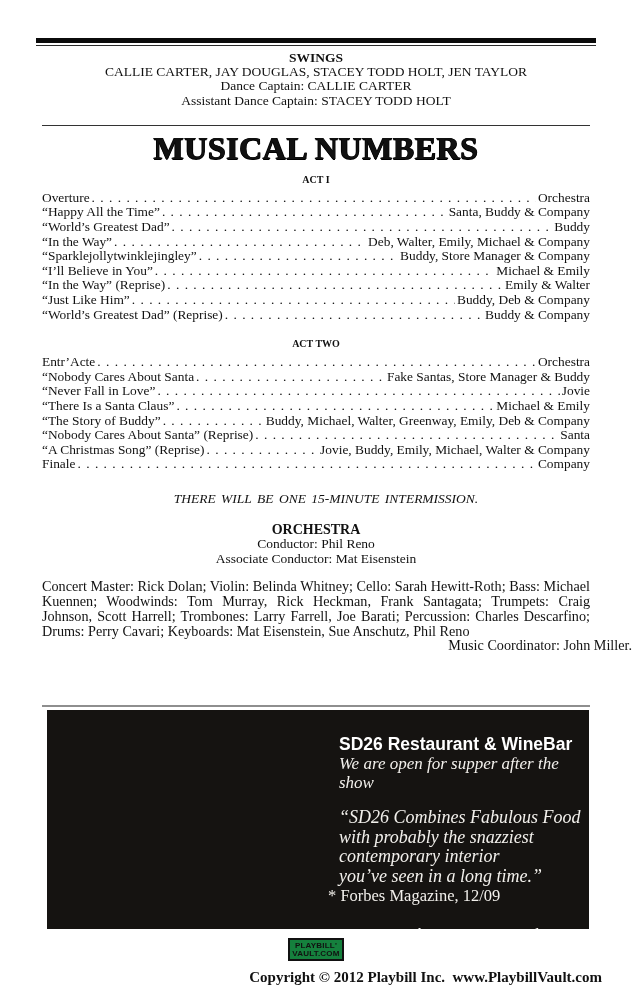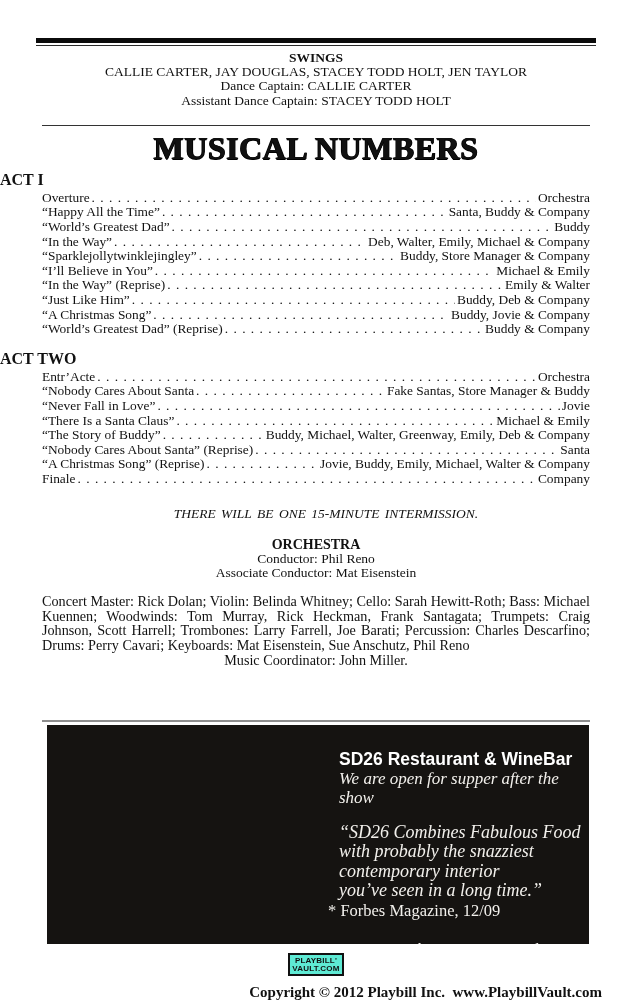--- a/index.html
+++ b/index.html
@@ -25,42 +25,42 @@
   .swings .sec-title { font-weight:bold; }
   
   .thin-rule { margin:17px 42px 0 42px; border-top:1px solid #333; height:0; }
   
   .mn-title {
     text-align:center; margin-top:3px;
     font-size:32px; line-height:38px; font-weight:bold;
     letter-spacing:0.5px;
     text-shadow:0.7px 0 #000, -0.7px 0 #000, 0 0.5px #000;
   }
-  .act-header { font-weight:bold; font-size:16px; line-height:15px; margin-top:5px; }
+  .act-header { text-align:center; font-weight:bold; font-size:10px; line-height:15px; margin-top:5px; }
   .act2-header { margin-top:14px; }
   .song-list { margin:4px 42px 0 42px;font-family:Liberation Serif, serif; }
   .song-row { display:flex; align-items:baseline; font-size:13.4px; line-height:14.6px; }
   .song-title { white-space:nowrap; }
   .leader { flex:1 1 auto; overflow:hidden; white-space:nowrap; margin:0 2px; min-width:8px; }
   .leader::after {
     content:". . . . . . . . . . . . . . . . . . . . . . . . . . . . . . . . . . . . . . . . . . . . . . . . . . . . . . . . . . . . . . . . . . . . . . . . . . . . . . . . . . . . . . . . . . . .";
     letter-spacing:1px;
   }
   .song-performers { white-space:nowrap; text-align:right; }
   
   .intermission { text-align:center; font-style:italic; font-size:13.5px; margin-top:19px; word-spacing:2px;padding-left:20px; }
   
   .orch-head { text-align:center; margin-top:16px; font-size:13.5px; line-height:14.4px; }
   .orch-head .sec-title { font-weight:bold; font-size:14px; }
   .orch-para {
     margin:13px 42px 0 42px;
     font-size:14.2px; line-height:14.8px;
     text-align:justify;
   }
-  .orch-coord { text-align:center; font-size:14.2px; line-height:14.8px; }
+  .orch-coord { text-align:right; font-size:14.2px; line-height:14.8px; }
   
   .gray-rule { margin:52px 42px 0 42px; height:2px; background:#8e8e8e; }
   
   .ad {
     position:relative;
     margin:3px 43px 0 47px;
     height:219px;
     background:#151311;
     color:#f2f0ec;
     overflow:hidden;
@@ -76,21 +76,21 @@
   .ad-right { position:absolute; left:292px; top:25px; width:248px; }
   .ad-headline { font-family:"Liberation Sans", sans-serif; font-weight:bold; font-size:17.5px; line-height:19px; color:#ffffff; }
   .ad-sub { font-style:italic; font-size:17px; line-height:19px; }
   .ad-quote { margin-top:16px; font-style:italic; font-size:18px; line-height:19.5px; }
   .ad-attrib { font-size:16.5px; line-height:19px; margin-left:-11px; }
   .ad-address { margin-top:20px; font-style:italic; font-size:17px; line-height:19px; }
   
   .vault {
     width:56px; margin:9px auto 0 auto;
     border:2px solid #111;
-    background:#5eead4;
+    background:#15803d;
     padding:2px 2px 1px 2px;
     text-align:center;
     font-family:"Liberation Sans", sans-serif;
     font-weight:bold;
     font-size:8px; line-height:8px;
     letter-spacing:0.2px;
     color:#111;
   }
   
   .copyright {
@@ -153,25 +153,20 @@
     </div>
     <div class="song-row">
       <span class="song-title">“In the Way” (Reprise)</span>
       <span class="leader"></span>
       <span class="song-performers">Emily &amp; Walter</span>
     </div>
     <div class="song-row">
       <span class="song-title">“Just Like Him”</span>
       <span class="leader"></span>
       <span class="song-performers">Buddy, Deb &amp; Company</span>
-    </div>
-    <div class="song-row">
-      <span class="song-title">“A Christmas Song”</span>
-      <span class="leader"></span>
-      <span class="song-performers">Buddy, Jovie &amp; Company</span>
     </div>
     <div class="song-row">
       <span class="song-title">“World’s Greatest Dad” (Reprise)</span>
       <span class="leader"></span>
       <span class="song-performers">Buddy &amp; Company</span>
     </div>
   </div>
 
   <div class="act-header act2-header">ACT TWO</div>
 

